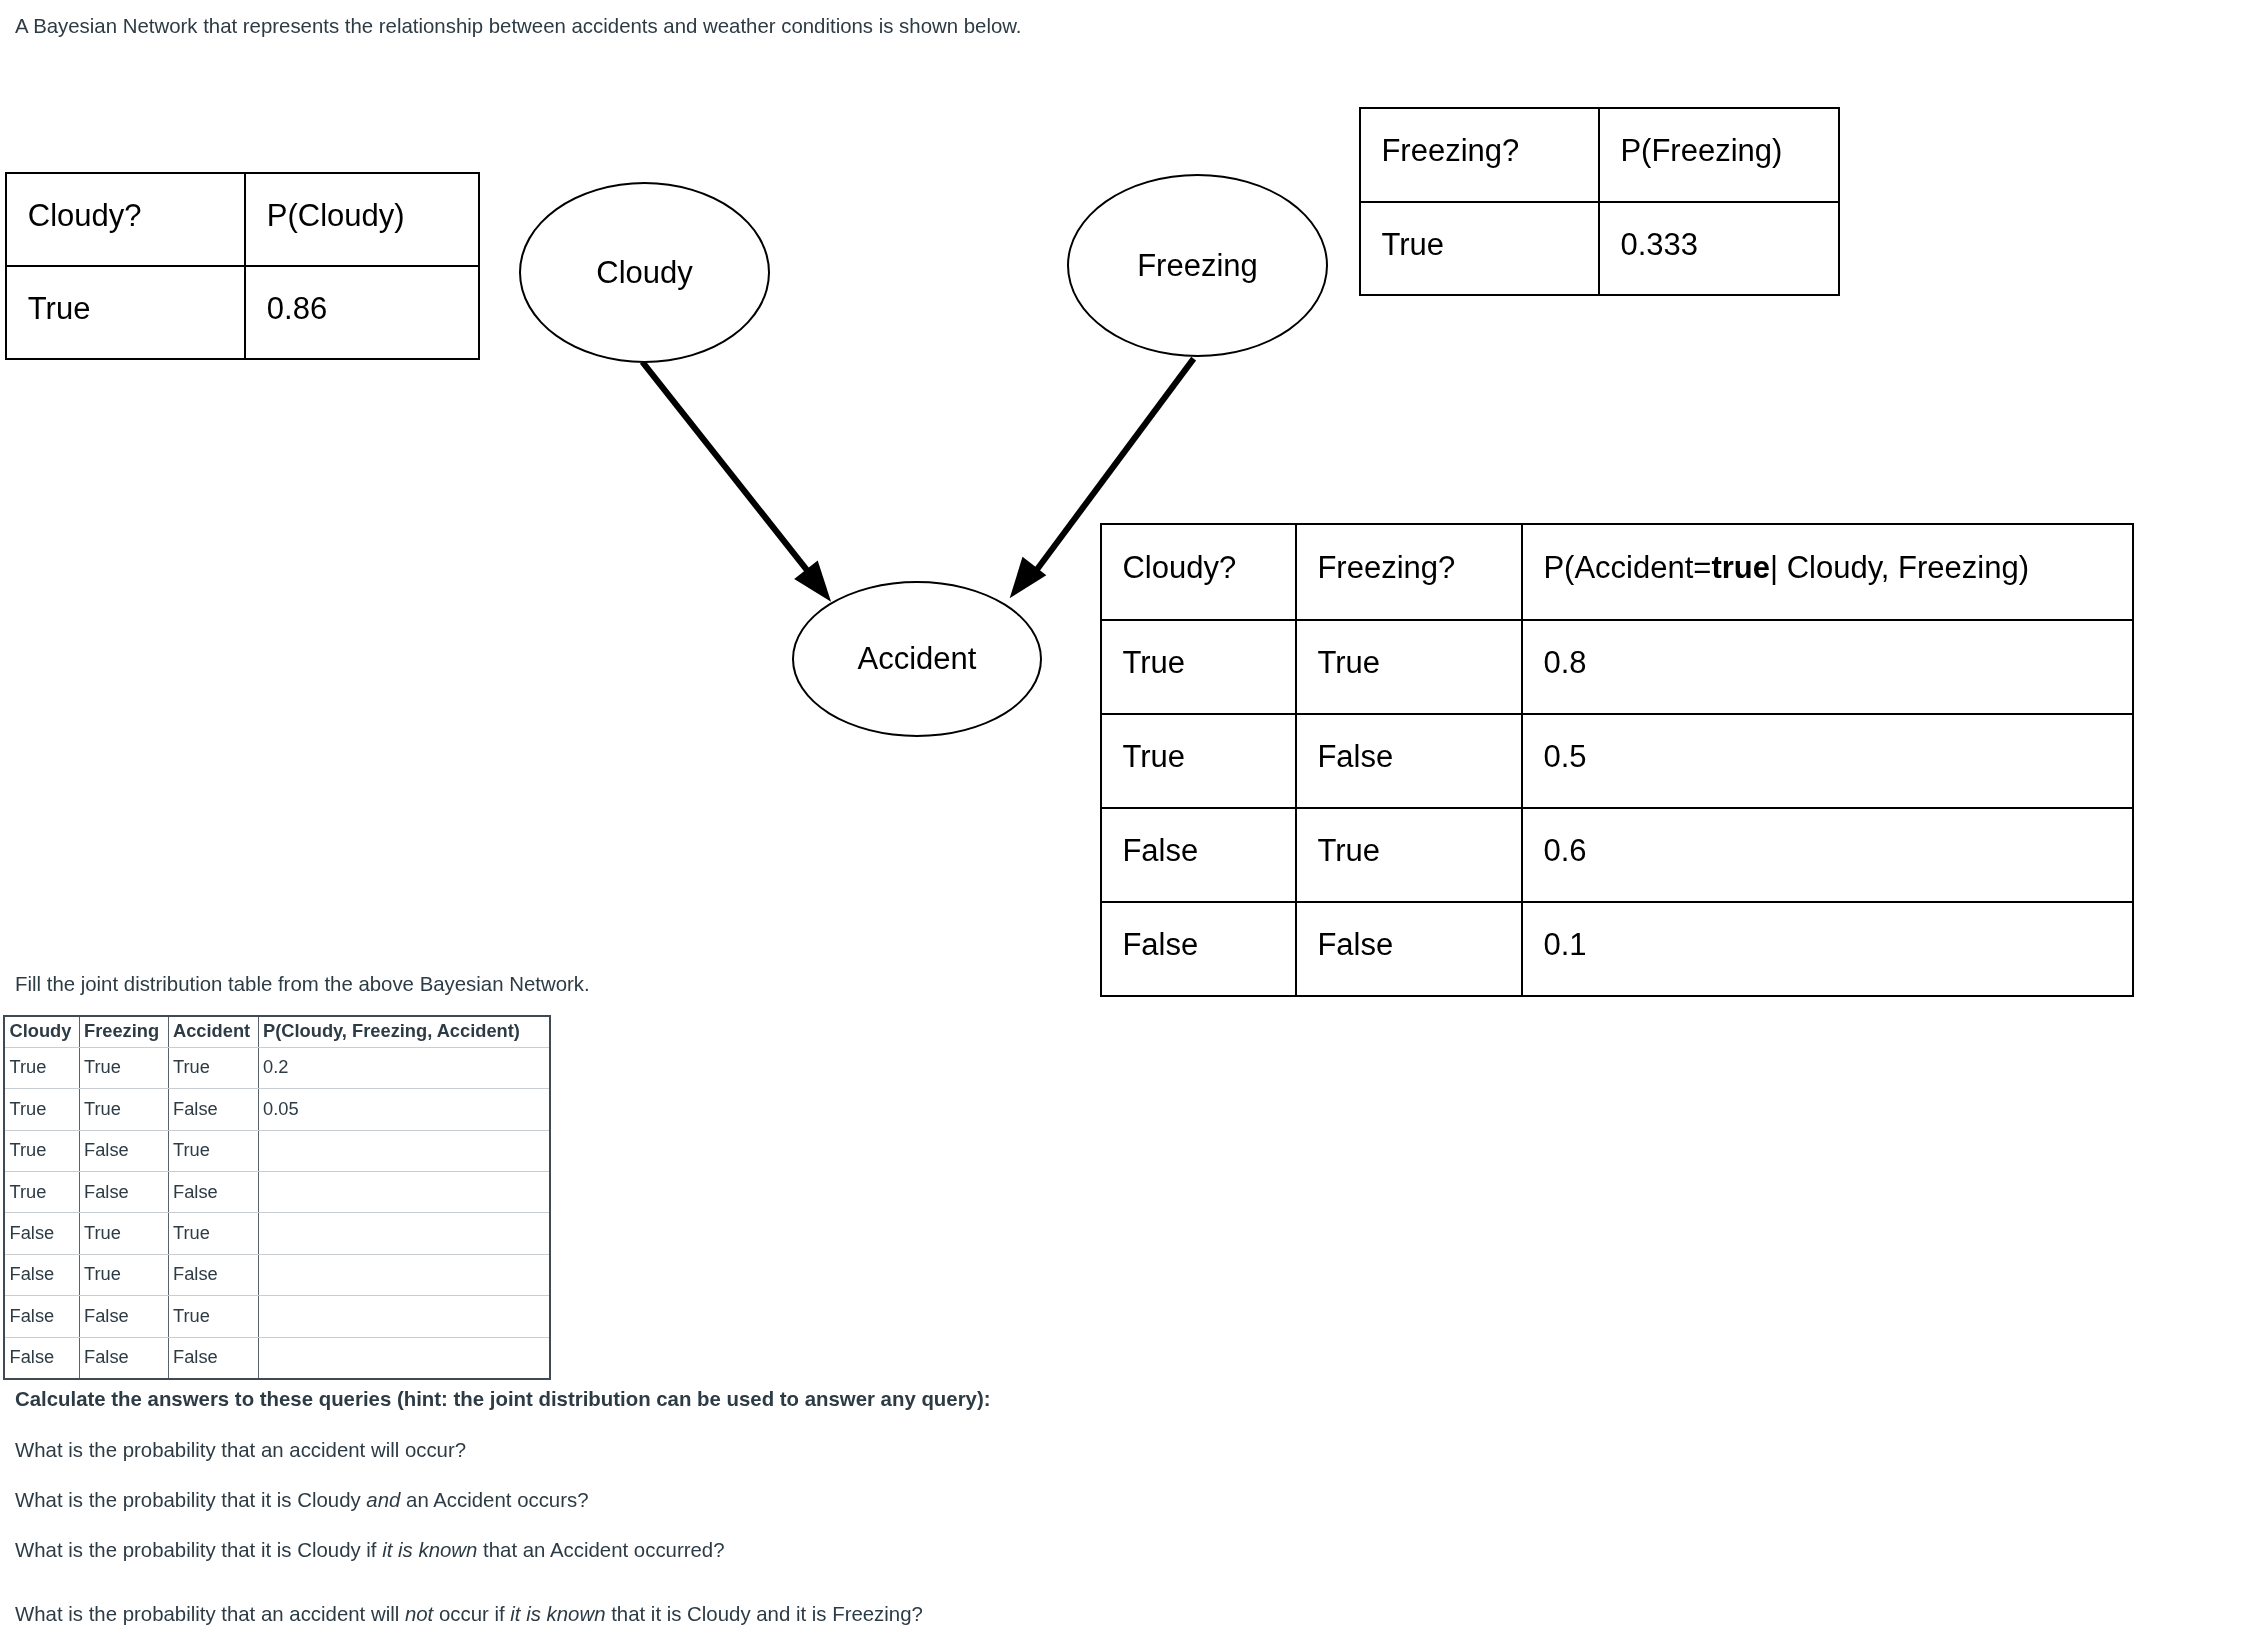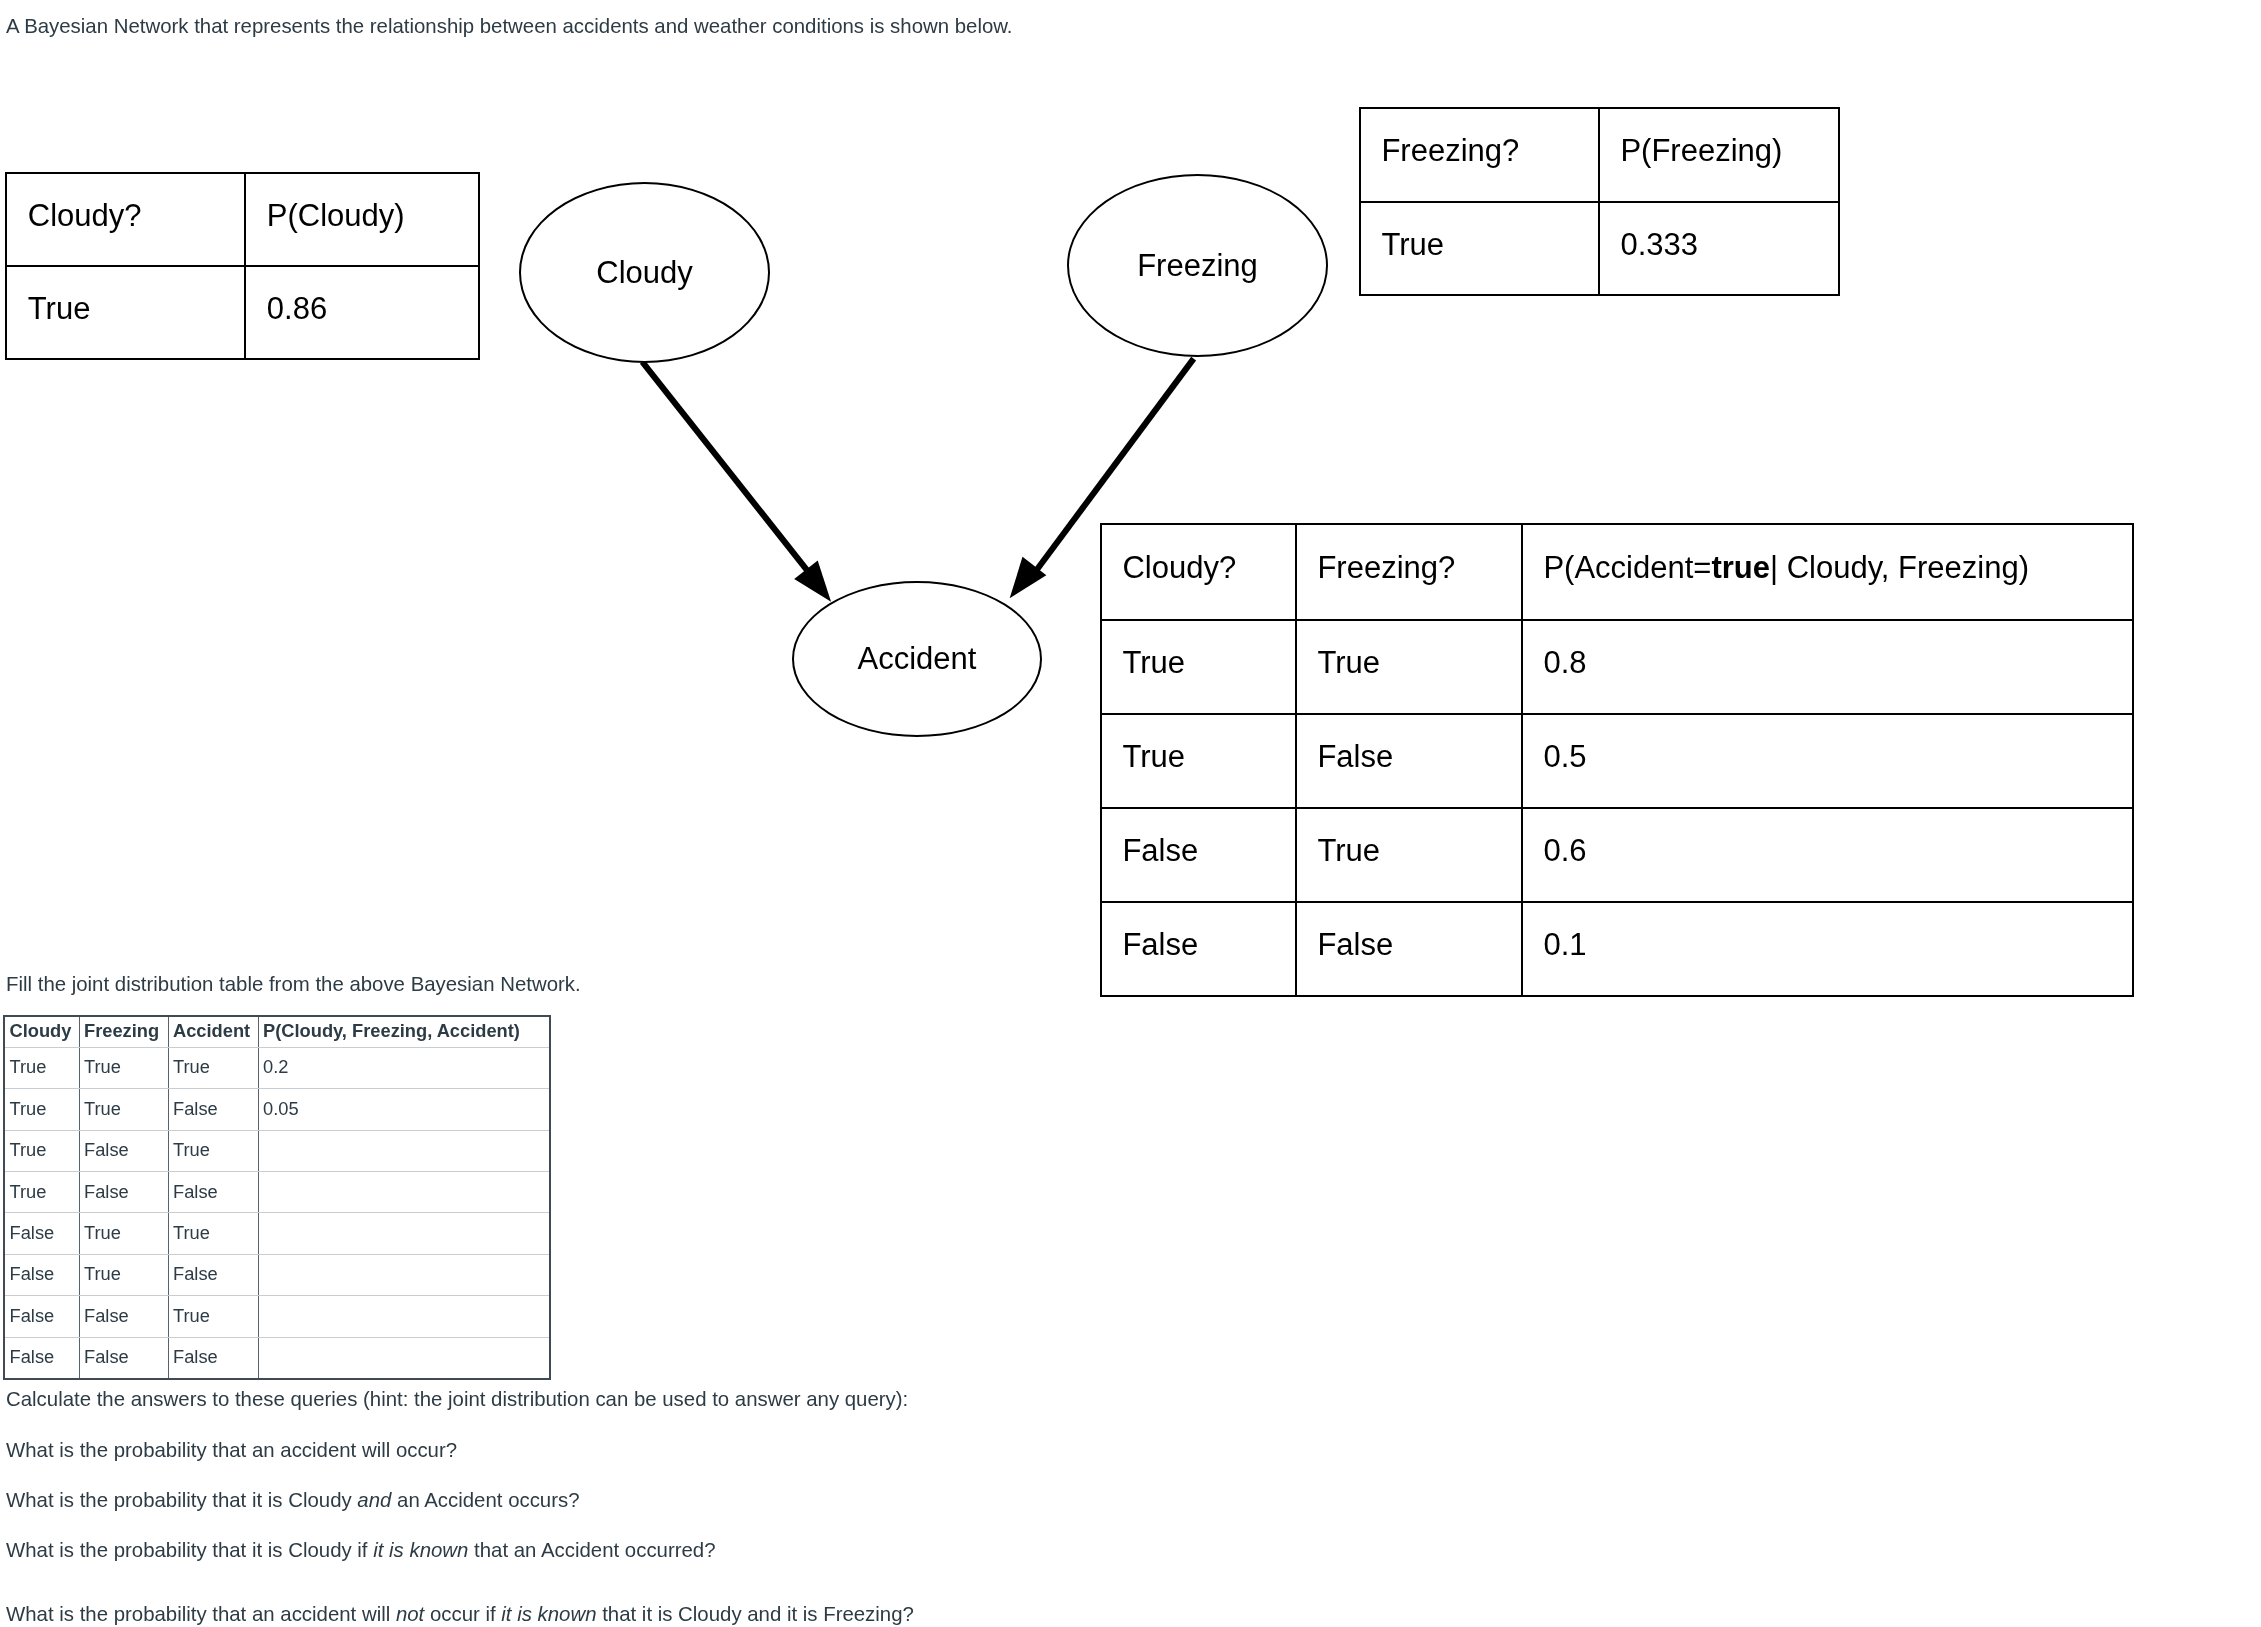--- a/index.html
+++ b/index.html
@@ -1,21 +1,21 @@
 <!DOCTYPE html>
 <html style="font-size:11px"><head>
 <meta charset="utf-8">
 <style>
   html,body{margin:0;padding:0;background:#ffffff;}
   .canvas{position:relative;width:2261px;height:1627px;background:#ffffff;overflow:hidden;
           font-family:"Liberation Sans","DejaVu Sans",sans-serif;}
 
   
-  .doc{position:absolute;left:6px;margin:0;font-size:20.4px;line-height:1.25;color:#2D3B45;white-space:nowrap;}
-  .doc.bold{font-weight:normal;}
+  .doc{position:absolute;left:15px;margin:0;font-size:20.4px;line-height:1.25;color:#2D3B45;white-space:nowrap;}
+  .doc.bold{font-weight:bold;}
   .it{font-style:italic;text-align:right;}
   .bd{font-weight:bold;}
 
   
   .pic-table{position:absolute;border-collapse:collapse;table-layout:fixed;color:#000;background:#fff;
              border:2.7px solid #000;}
   .pic-table th,.pic-table td{border:2px solid #000;font-weight:normal;text-align:left;
              vertical-align:middle;padding:0 0 8.1px 20.4px;font-size:31px;}
   .pic-table thead th{border-bottom:2.7px solid #000;margin-top:8px;}
   #cloudy-cpt{left:5.4px;top:172px;width:473px;}

